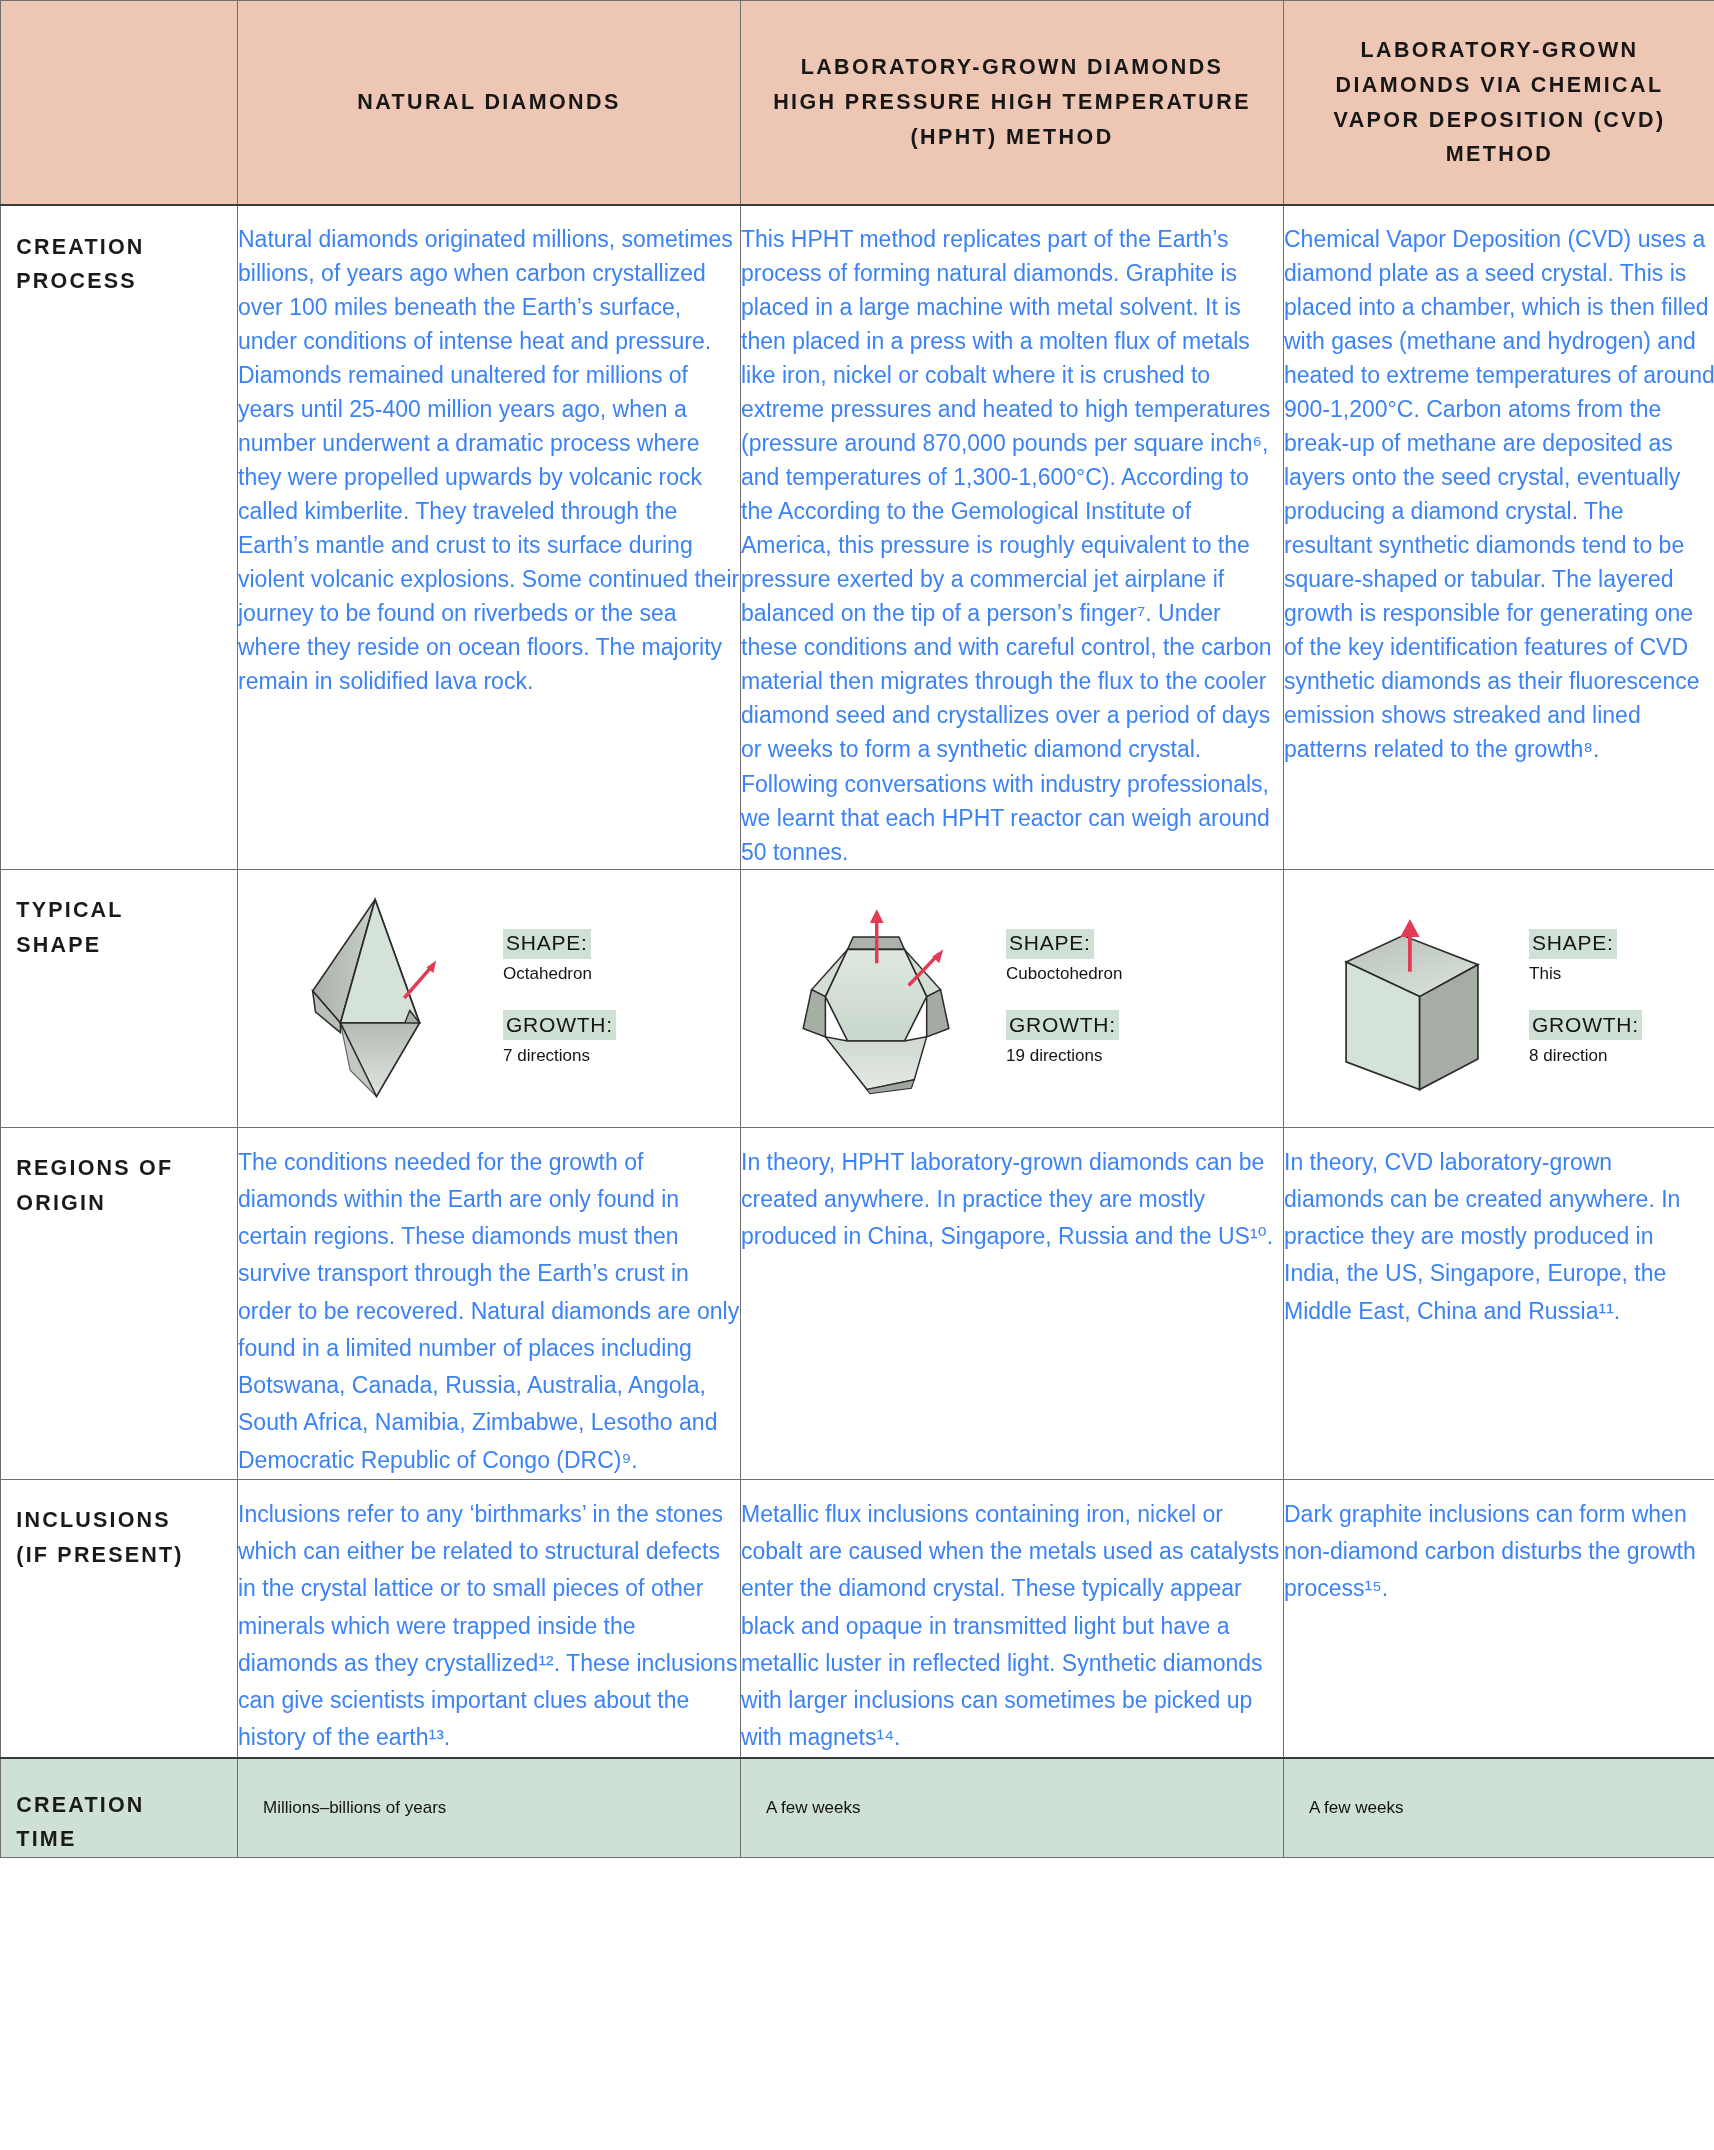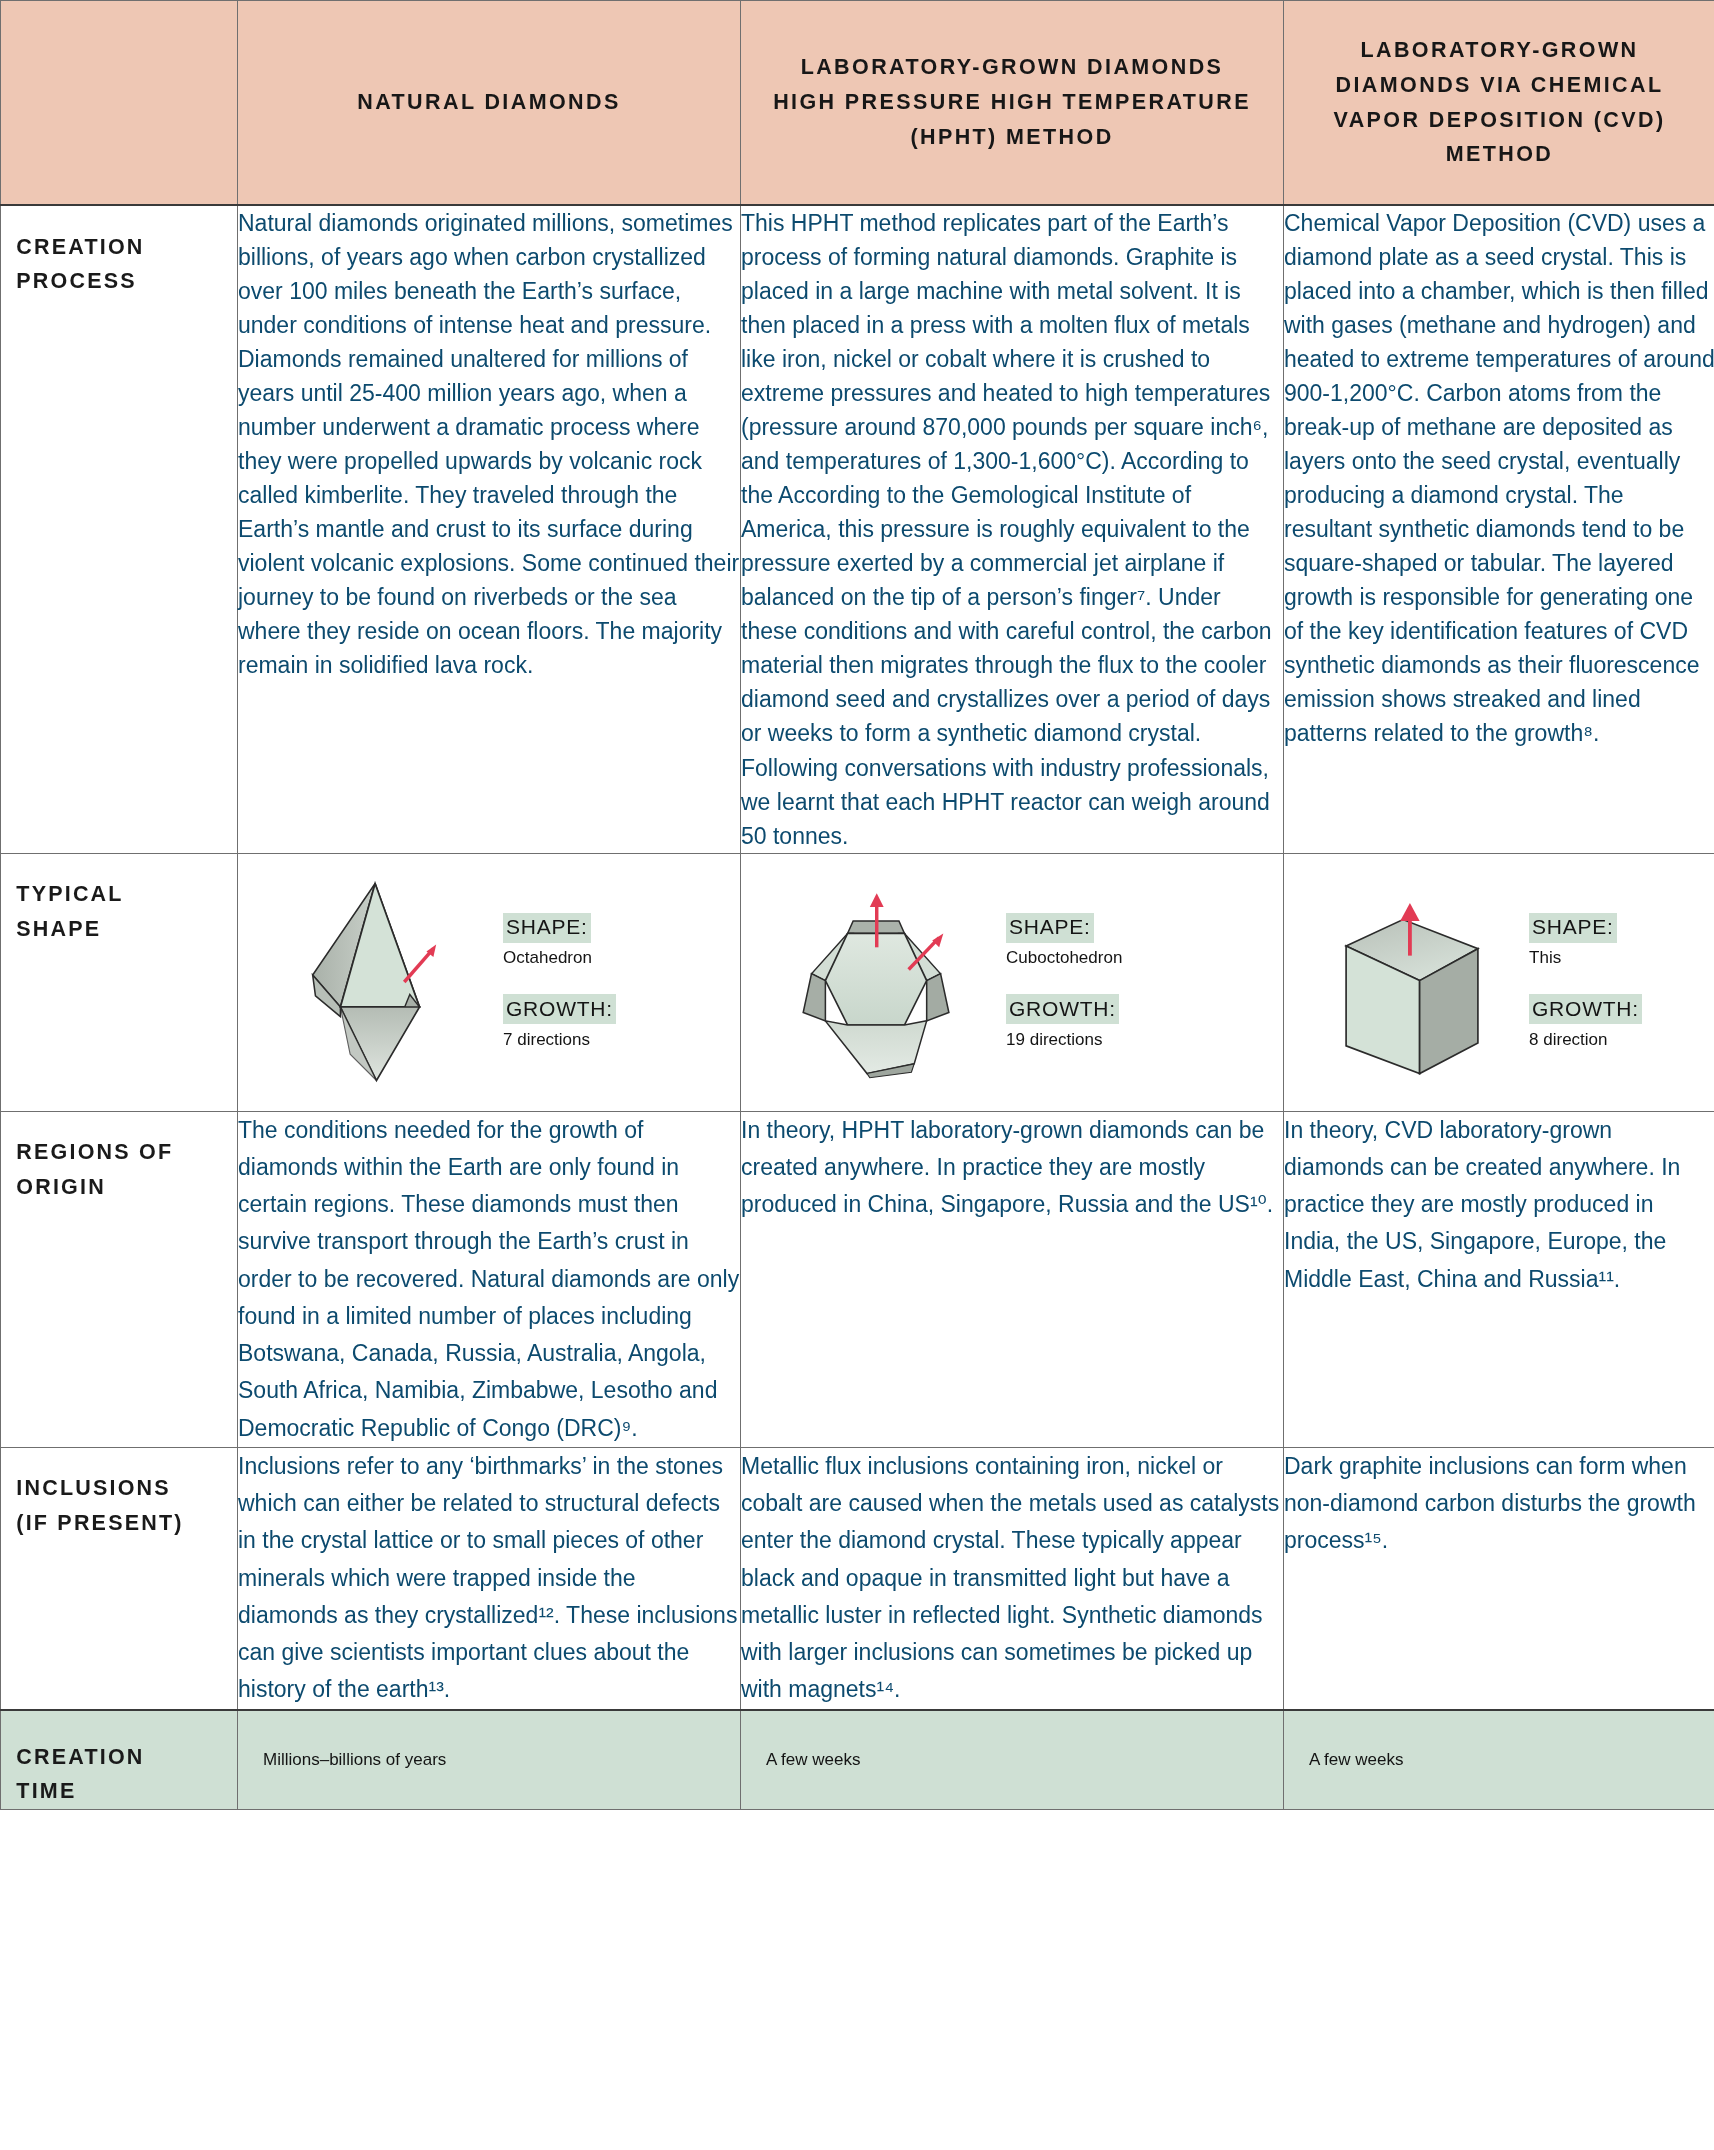--- a/index.html
+++ b/index.html
@@ -59,22 +59,23 @@
     white-space:pre-line;
   }
 
   
   .cell{
     padding:23.6px 28px 21px 25px;
   }
   .body-text{
     font-size:23px;
     line-height:1.48;
-    color:#0c4a6e;
+    color:#3b82f6;
     white-space:pre-line;
+    margin-top:16px;
   }
   .body-text.narrow{
     font-size:23px;
     line-height:1.62;
   }
 
   
   .shape-cell{
     padding:0;
     height:257px;

